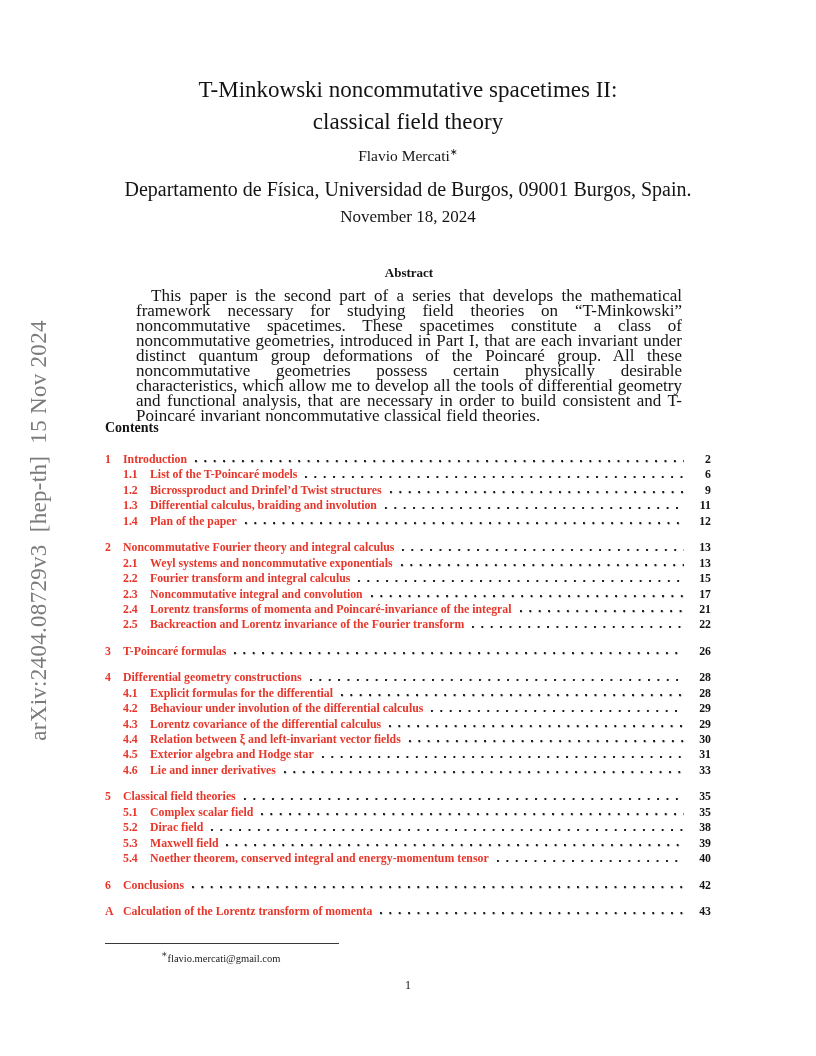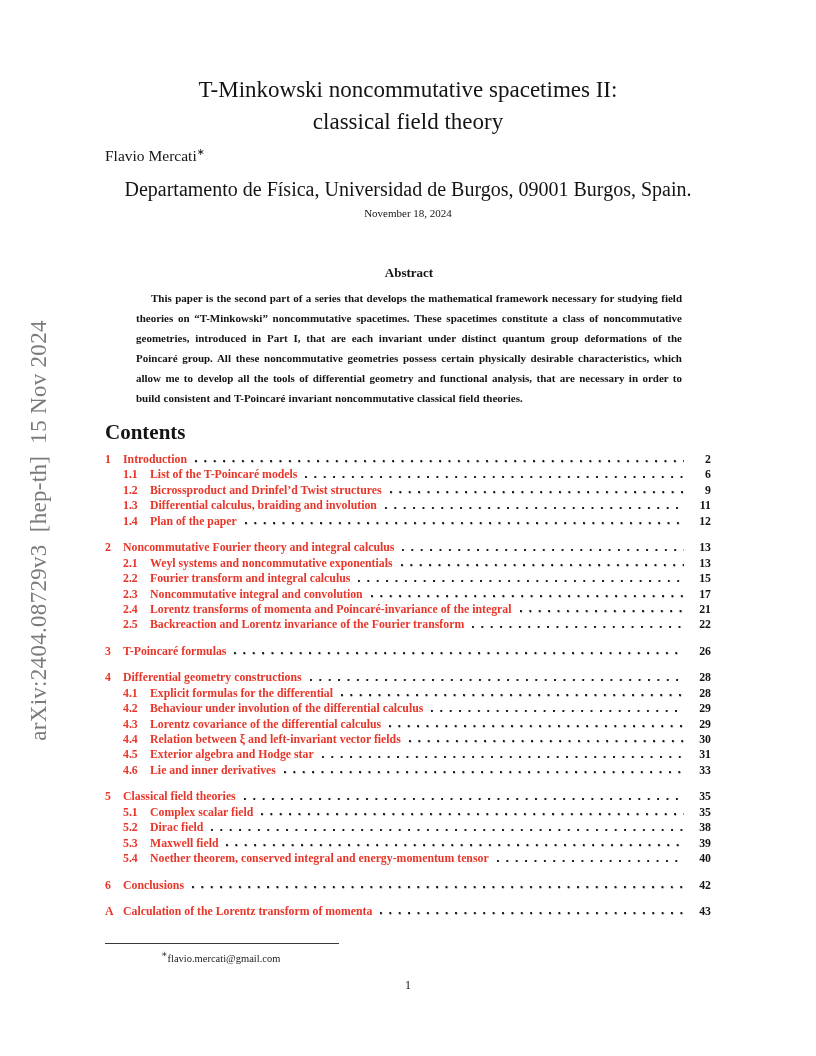--- a/index.html
+++ b/index.html
@@ -18,36 +18,35 @@
     width:497px; text-align:center;
     font-size:23px; color:var(--wm,#7b7b7b);
     white-space:pre; letter-spacing:0.3px;
   }
 
   
   .title {
     position:absolute; top:74px; left:105px; width:606px;
     text-align:center; font-size:23px; font-weight:normal; line-height:32px;
   }
-  .author { position:absolute; top:146px; left:105px; width:606px; text-align:left; font-size:15.5px;font-family:Liberation Serif, serif; }
+  .author { position:absolute; top:146px; left:105px; width:606px; text-align:center; font-size:15.5px;font-family:Liberation Serif, serif; }
   .author sup, .footnote sup { font-size:9.5px; vertical-align:super; }
   .affiliation { position:absolute; top:178px; left:105px; width:606px; text-align:center; font-size:20px; }
-  .date { position:absolute; top:207px; left:105px; width:606px; text-align:center; font-size:11px; }
+  .date { position:absolute; top:207px; left:105px; width:606px; text-align:center; font-size:17px; }
 
   
   .abstract { position:absolute; top:265px; left:136px; width:546px; }
   .abstract-heading { text-align:center; font-size:13px; font-weight:bold; margin-bottom:7px; }
   .abstract-text {
-    font-size:11px; line-height:20px; text-align:justify; text-indent:15px;
+    font-size:17px; line-height:15px; text-align:justify; text-indent:15px;
     word-spacing:0.4px;
-    font-weight:bold;
-  }
-
-  
-  .contents-heading { position:absolute; top:420px; left:105px; font-size:21px; font-weight:bold;font-family:Liberation Serif, serif; }
+  }
+
+  
+  .contents-heading { position:absolute; top:420px; left:105px; font-size:14px; font-weight:bold;font-family:Liberation Serif, serif; }
   .toc { position:absolute; top:452px; left:105px; width:606px; font-size:11.8px; }
   .toc-row { display:flex; align-items:baseline; height:15.45px; line-height:15.45px;font-weight:bold; }
   .toc-gap { margin-top:11px; }
   .toc-num { flex:none; color:var(--link,#e8362a); }
   .toc-title { flex:none; white-space:nowrap; color:var(--link,#e8362a); }
   .toc-page { flex:none; min-width:22px; text-align:right; color:#141414; }
   .toc-section { font-weight:bold; }
   .toc-section .toc-num { width:18px; }
   .toc-sub .toc-num { margin-left:18px; width:27px; }
   .leader {

